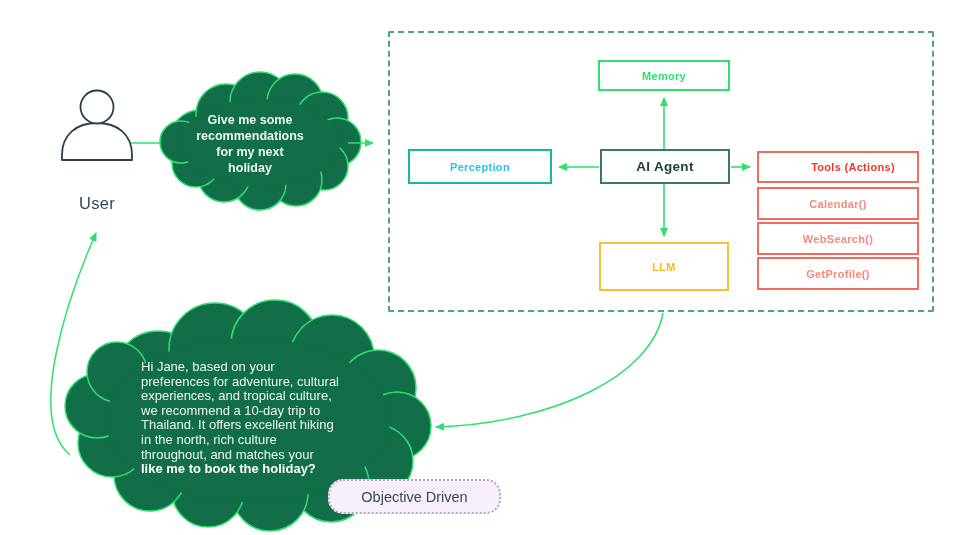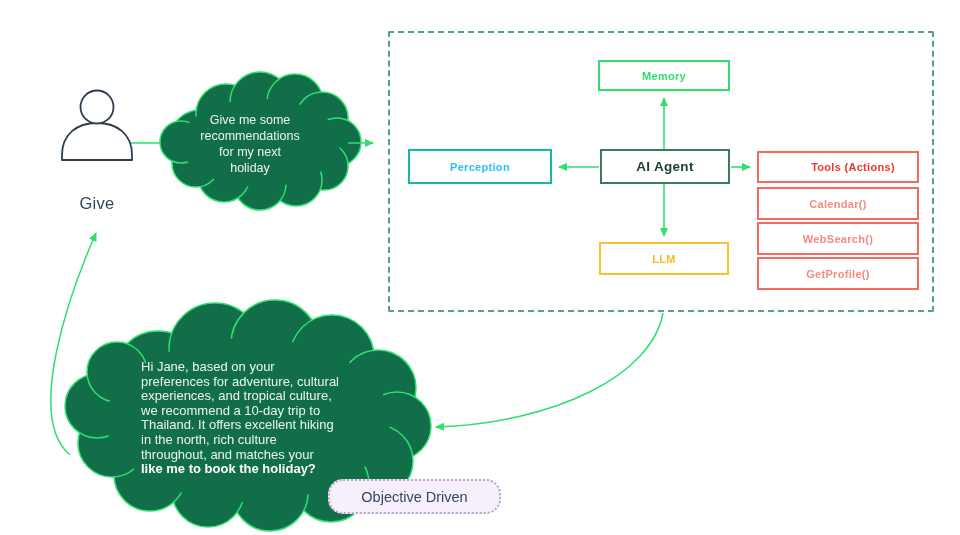--- a/index.html
+++ b/index.html
@@ -20,25 +20,25 @@
     background: #ffffff; font-weight: 700; font-size: 11px; letter-spacing: .3px;
   }
   #memory     { left: 598px; top: 60px;  width: 132px; height: 31px; border: 2px solid #2ee06e; color: #2ee06e; }
   #perception { left: 408px; top: 149px; width: 144px; height: 35px; border: 2px solid #14b8a6; color: #29c2f5; }
   #agent      { left: 600px; top: 149px; width: 130px; height: 35px; border: 2px solid #3a7a5e; color: #1c4233; font-size: 13.5px; }
   #tools-hdr  { left: 757px; top: 151px; width: 162px; height: 32px; border: 2px solid #f26b5e; color: #ef382b; padding-left: 30px; }
   .tool-item  { border: 2px solid #f26b5e; color: #f58a80; left: 757px; width: 162px; height: 33px; }
   #tool-0 { position: absolute; top: 187px; }
   #tool-1 { position: absolute; top: 222px; }
   #tool-2 { position: absolute; top: 257px; }
-  #llm        { left: 599px; top: 242px; width: 130px; height: 33px; border: 2px solid #fac12f; color: #f9ba22; }
+  #llm        { left: 599px; top: 242px; width: 130px; height: 49px; border: 2px solid #fac12f; color: #f9ba22; }
 
   
   .cloud-text { position: absolute; z-index: 2; color: #edf6f0; }
-  #req-text  { left: 194px; top: 112px; width: 112px; font-size: 12.5px; line-height: 16px; text-align: center; }
+  #req-text  { left: 194px; top: 112px; width: 112px; font-size: 12.5px; line-height: 16px; text-align: center; font-weight: bold; }
   #resp-text { left: 141px; top: 360px; font-size: 13px; line-height: 14.6px; }
   #resp-text .rline { white-space: nowrap; }
   #resp-text .rb { font-weight: 700; color: #ffffff; }
 
   #user-label {
     position: absolute; left: 59px; top: 194px; width: 76px; text-align: center;
     color: #33475b; font-size: 16.5px; letter-spacing: .3px;
   }
 
   #objective {
@@ -135,16 +135,16 @@
     <div class="rline"><span class="rn">Hi Jane, based on your</span><span class="rb"></span></div>
     <div class="rline"><span class="rn">preferences for adventure, cultural</span><span class="rb"></span></div>
     <div class="rline"><span class="rn">experiences, and tropical culture,</span><span class="rb"></span></div>
     <div class="rline"><span class="rn">we recommend a 10-day trip to</span><span class="rb"></span></div>
     <div class="rline"><span class="rn">Thailand. It offers excellent hiking</span><span class="rb"></span></div>
     <div class="rline"><span class="rn">in the north, rich culture</span><span class="rb"></span></div>
     <div class="rline"><span class="rn">throughout, and matches your</span><span class="rb"></span></div>
     <div class="rline"><span class="rn"></span><span class="rb">like me to book the holiday?</span></div>
   </div>
 
-  <div id="user-label">Give</div>
+  <div id="user-label">User</div>
   <div id="objective">Objective Driven</div>
 
 </div>
 
 </body></html>

